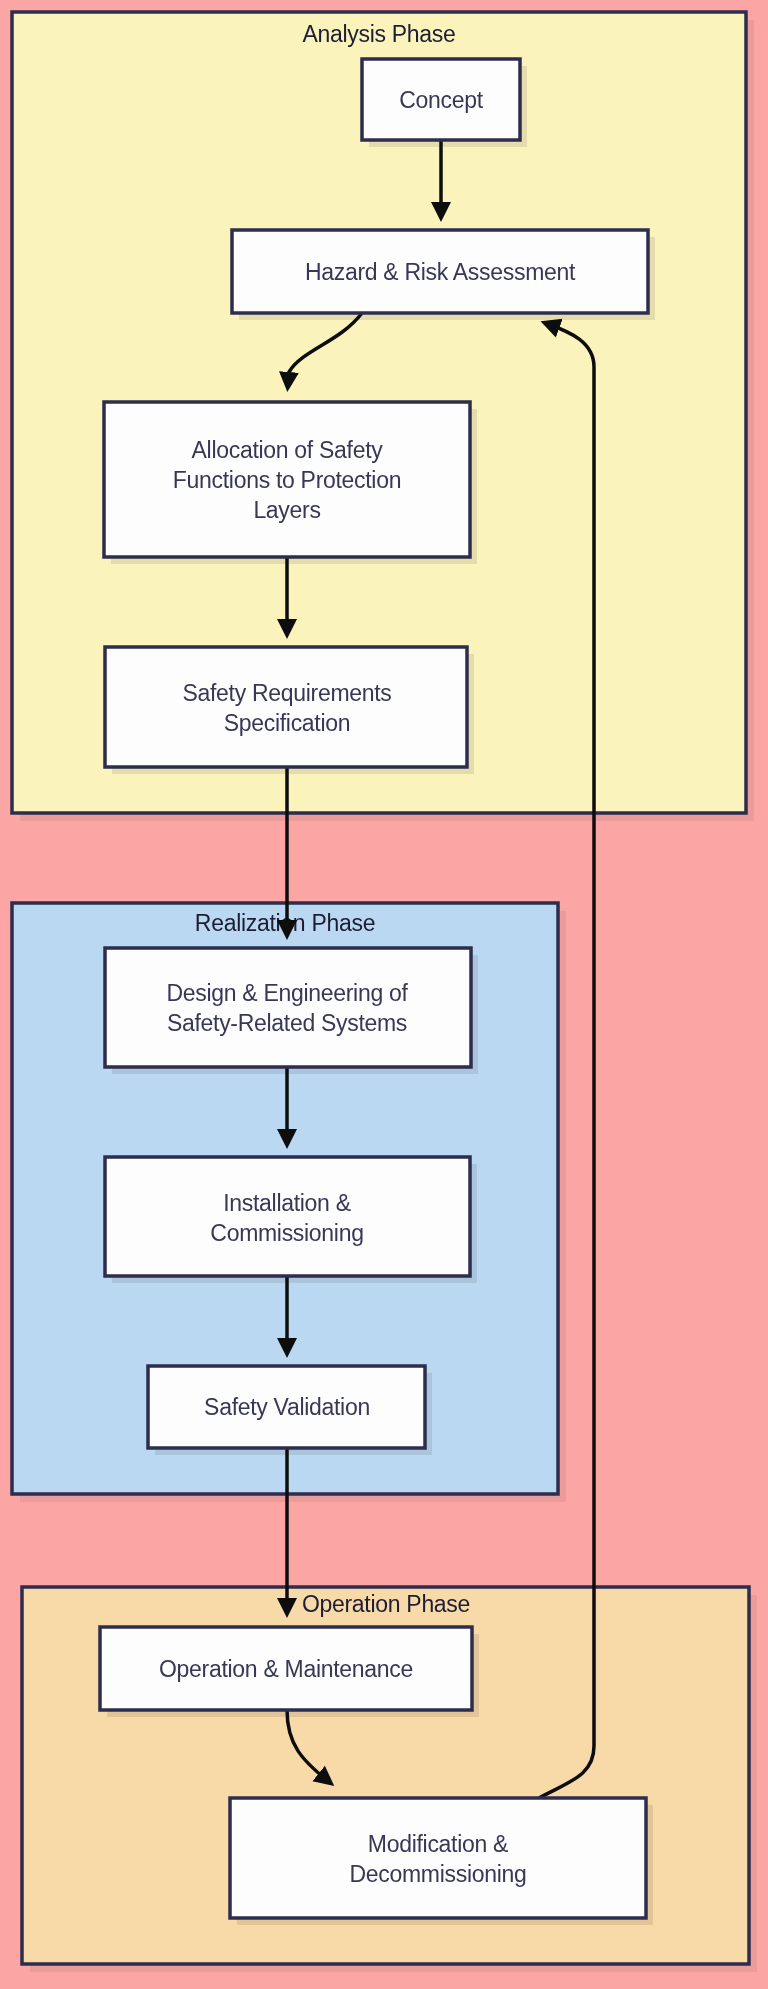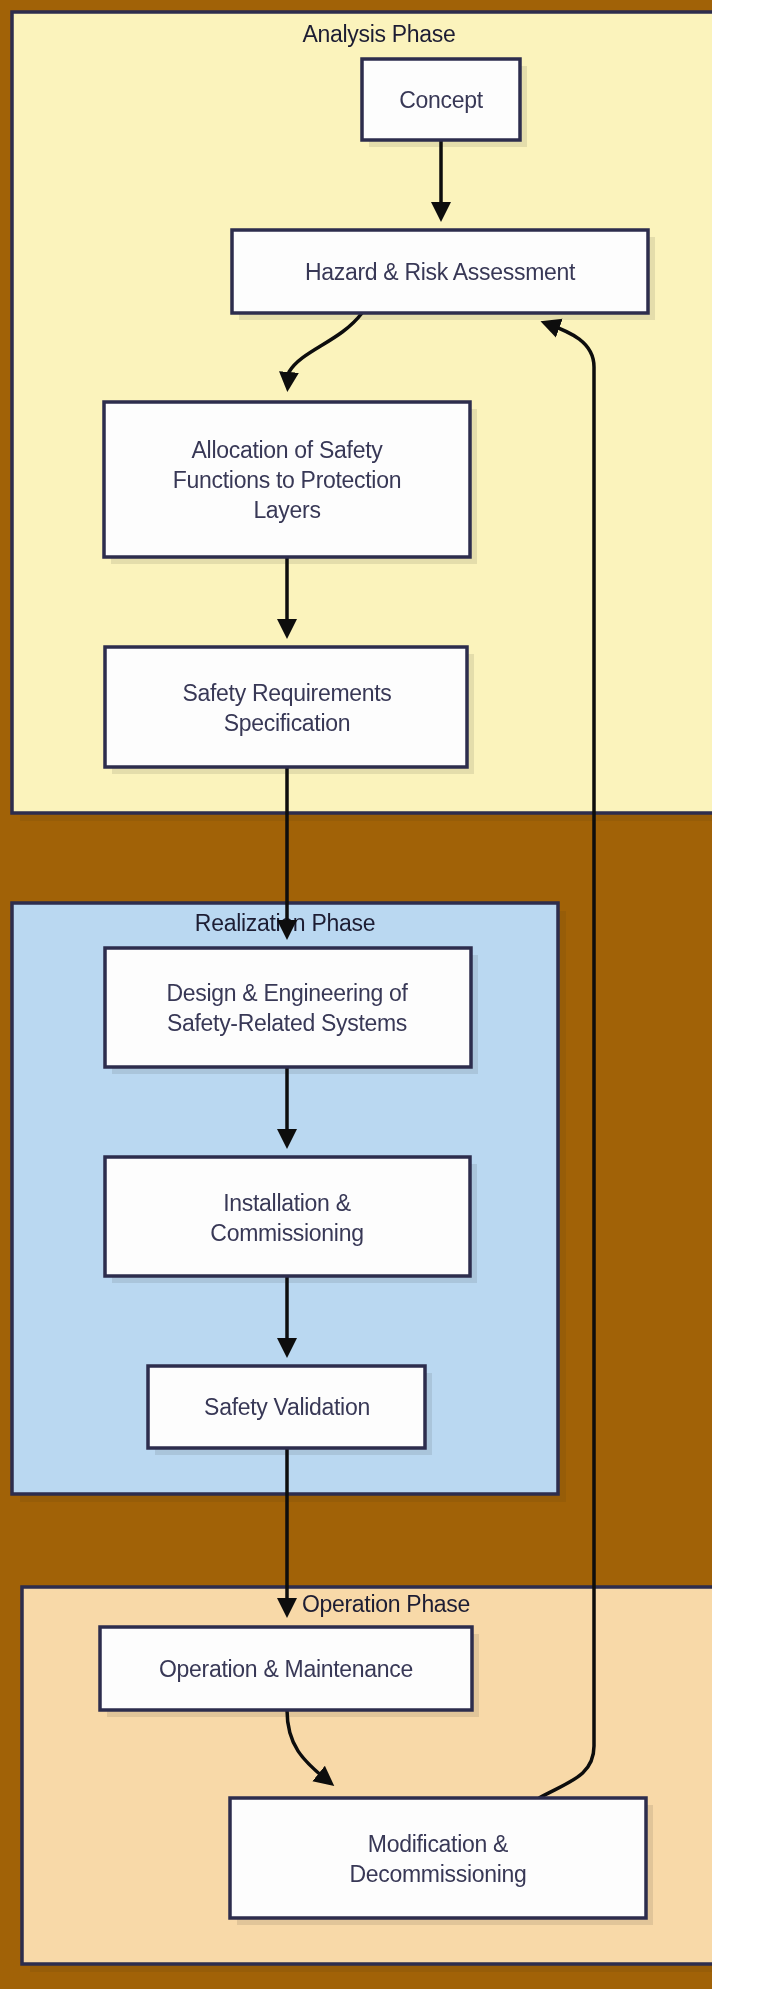--- a/index.html
+++ b/index.html
@@ -1,16 +1,16 @@
 <!DOCTYPE html>
 <html><head>
 <meta charset="utf-8">
 <style>
   html,body{margin:0;padding:0;background:#ffffff;}
-  .stage{position:relative;width:712px;height:1989px;background:#a16207;overflow:hidden;}
+  .stage{position:relative;width:768px;height:1989px;background:#fca5a5;overflow:hidden;}
   svg{display:block;}
   .phase-rect{stroke:#2d2d4d;stroke-width:3.5;}
   .node-rect{fill:#fdfdfd;stroke:#2d2d4d;stroke-width:3.5;}
   .shadow-rect{fill:rgba(30,30,30,0.10);}
   .phase-shadow{fill:rgba(30,30,30,0.07);}
   .edge{fill:none;stroke:#0d0d0d;stroke-width:3.5;}
   text{font-family:"Liberation Sans","DejaVu Sans",sans-serif;
        font-size:23px;fill:#383856;text-anchor:middle;letter-spacing:-0.3px;}
   .phase-label{fill:#1d1d33;}
 </style>

